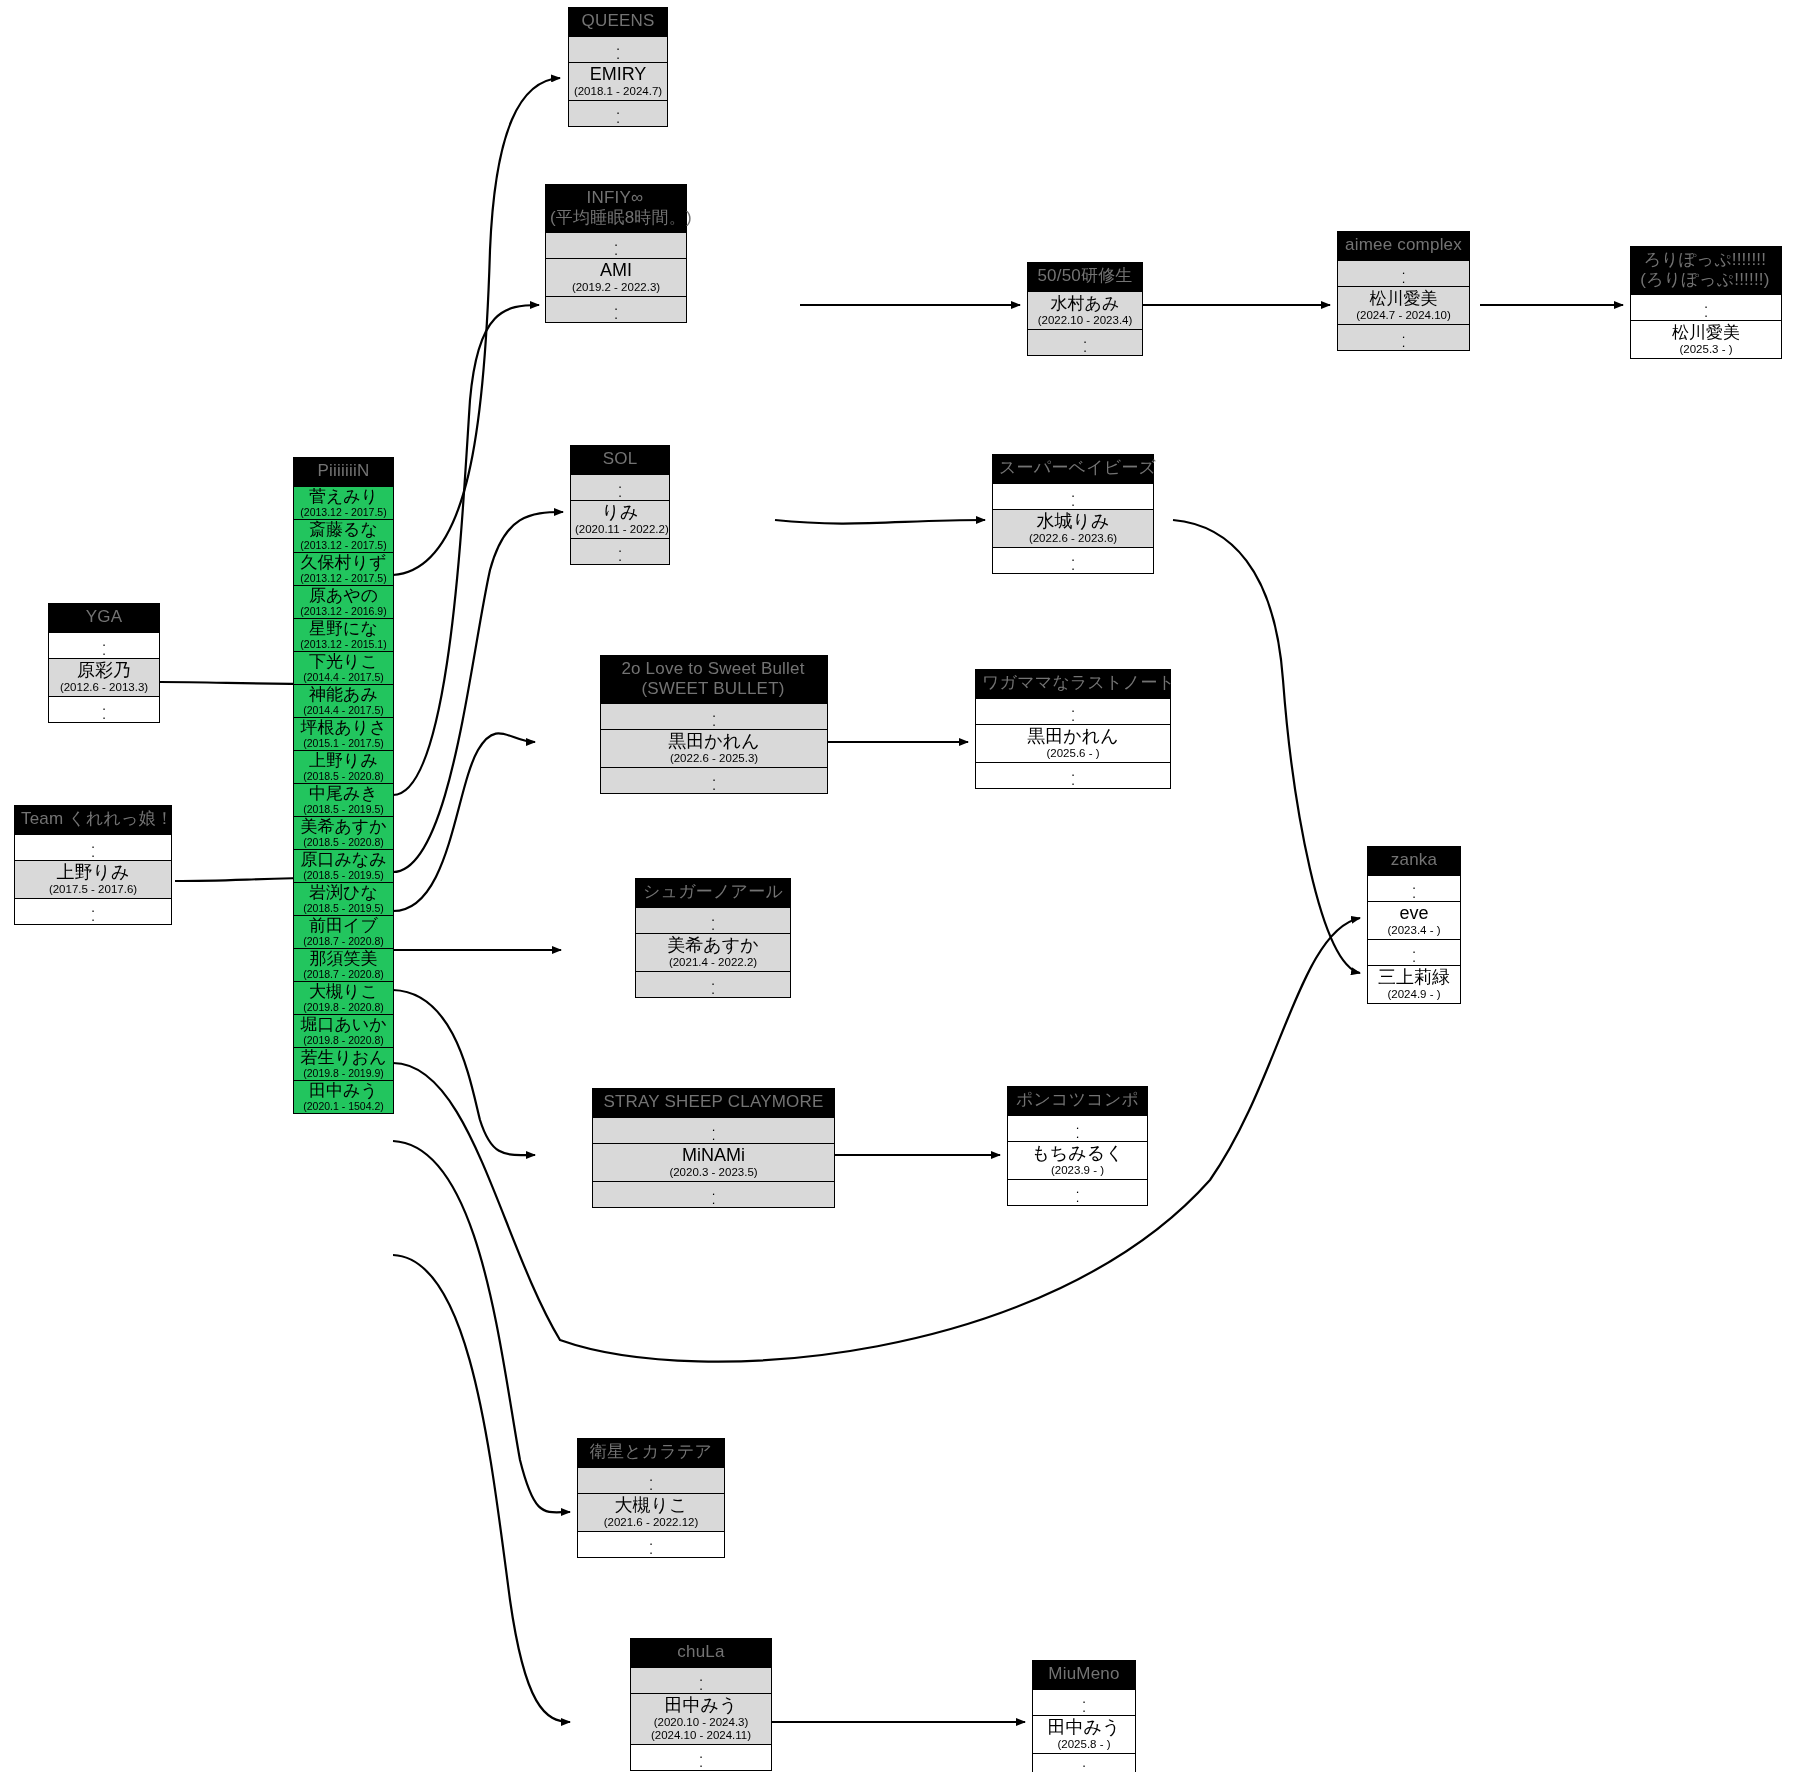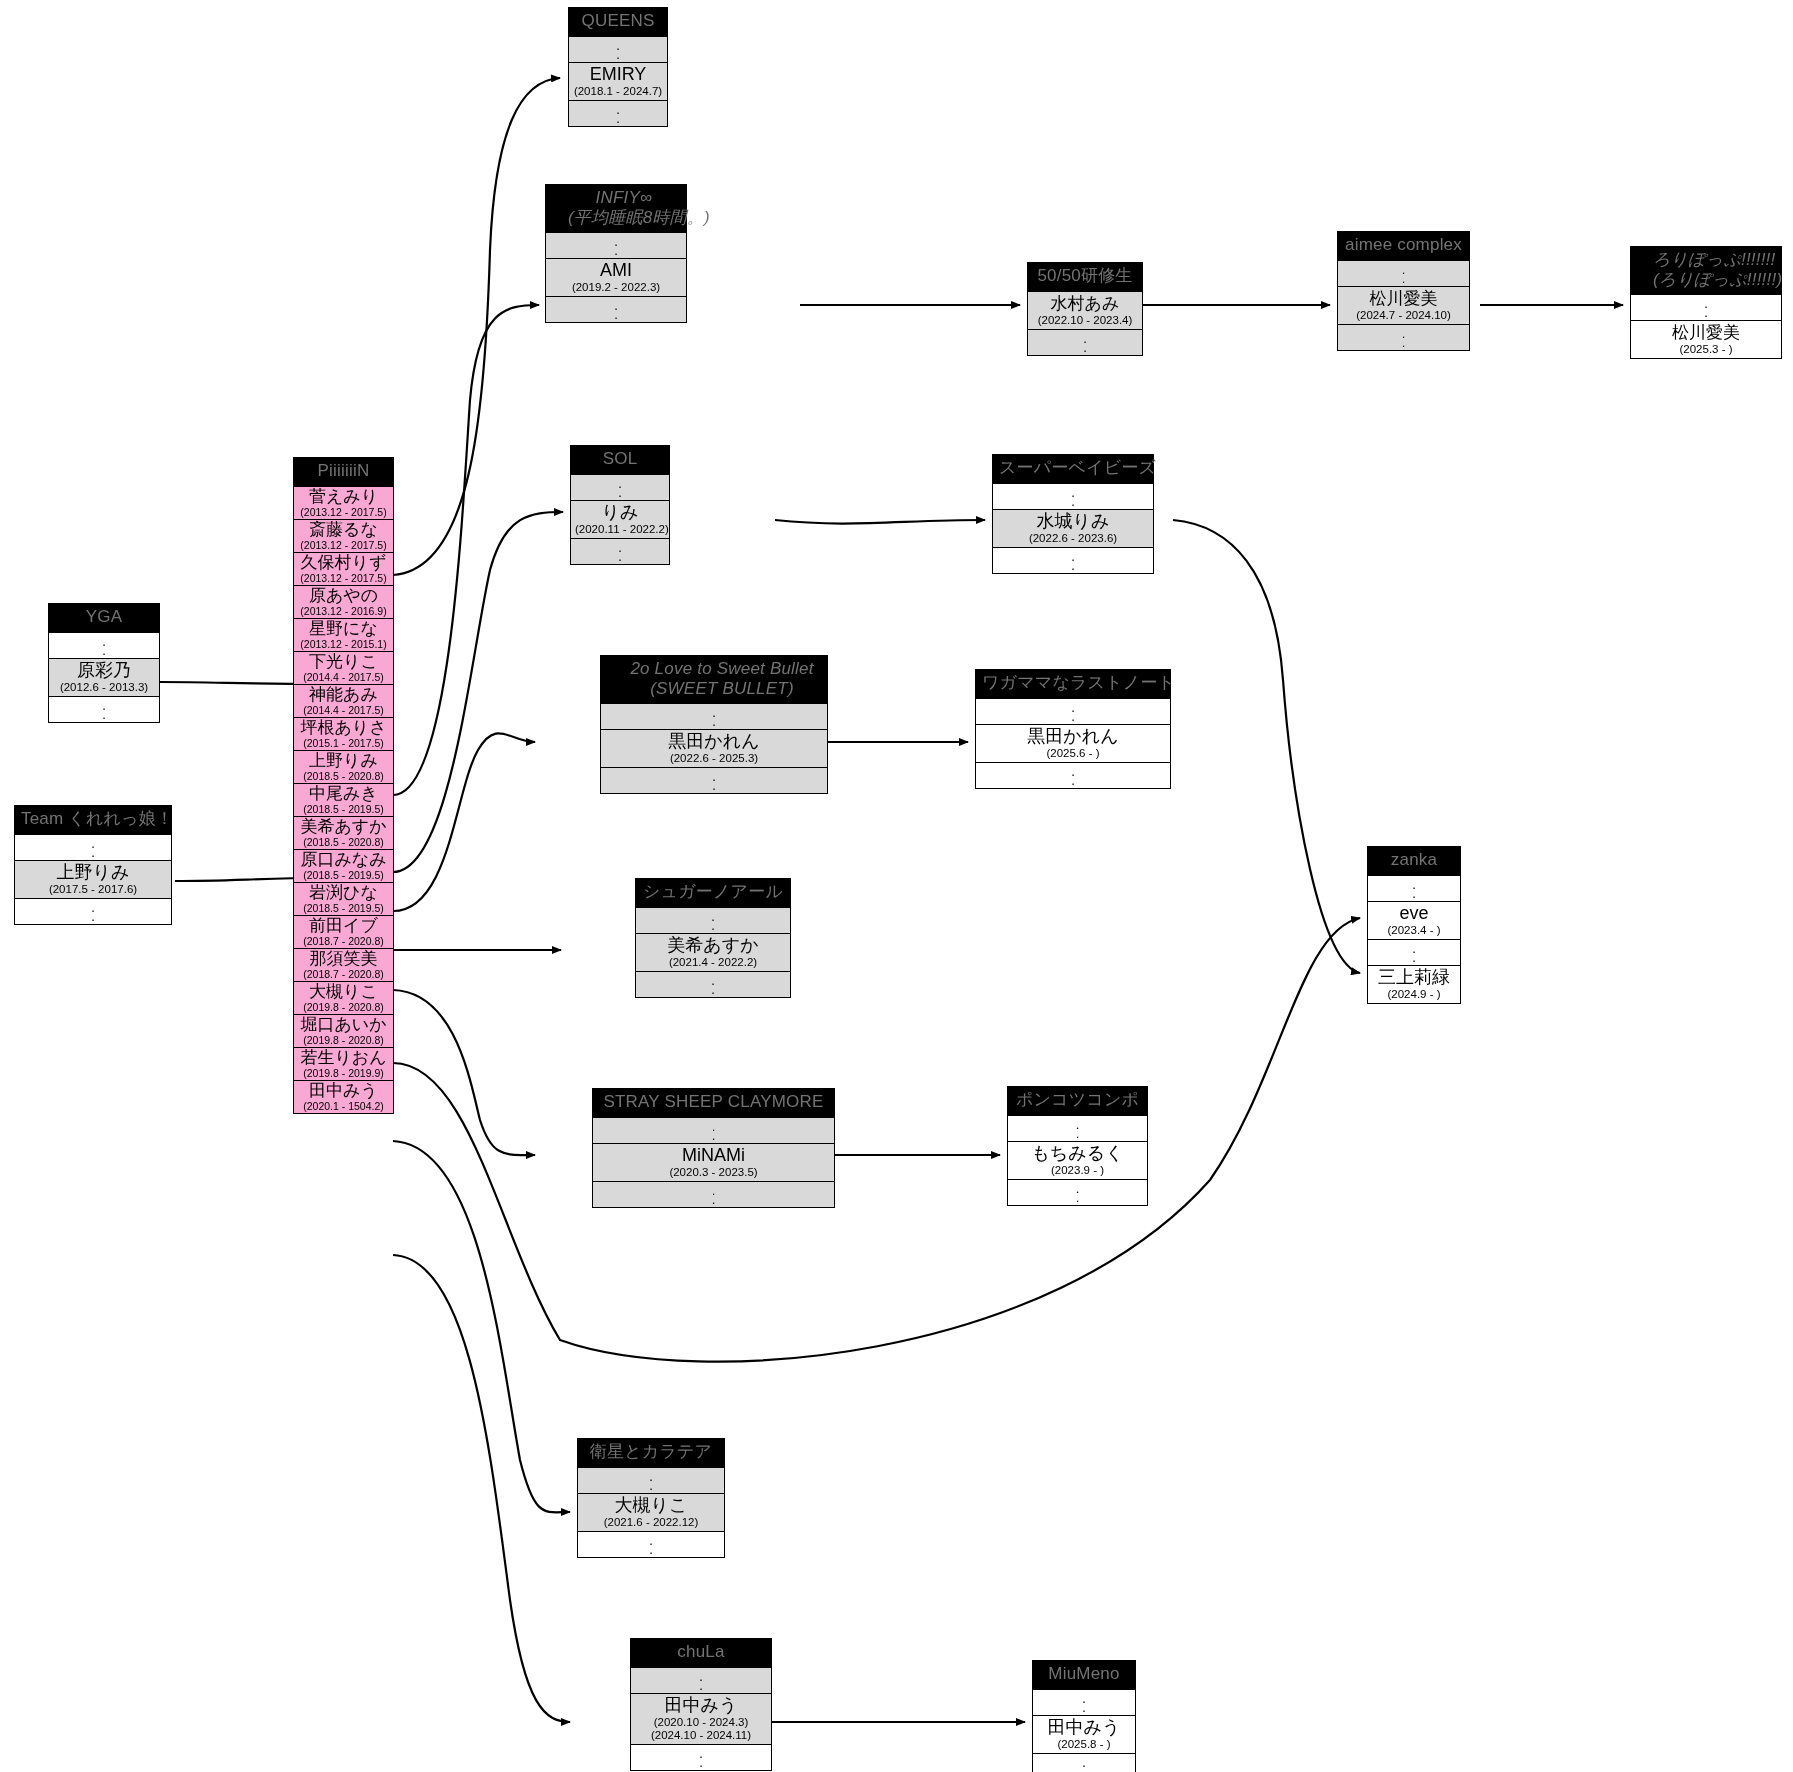--- a/index.html
+++ b/index.html
@@ -33,22 +33,21 @@
     color:#737373;
     text-align:center;
     font-size:17px;
     line-height:1.22;
     padding:3px 6px 4px 6px;
     white-space:nowrap;
     letter-spacing:.2px;
   }
   .node .hdr.two{
     line-height:1.18;
-    padding:3px 6px 4px 22px;
-    font-style:italic;
+    padding:3px 6px 4px 4px;
   }
   .row{
     border-top:1.5px solid #000;
     text-align:center;
     box-sizing:border-box;
     padding:1px 4px 2px 4px;
     background:#fff;
   }
   .row.grey{background:#d9d9d9;}
   .row.dots{
@@ -72,21 +71,21 @@
   .row .nm.sm{font-size:17px;}
   .row .per{
     display:block;
     font-size:11.5px;
     line-height:13px;
     white-space:nowrap;
   }
   
   .mrow{
     border-top:1.5px solid #000;
-    background:#f9a8d4;
+    background:#22c55e;
     text-align:center;
     padding:0 3px 1px 3px;
     box-sizing:border-box;
   }
   .mrow .nm{
     display:block;
     font-size:17px;
     line-height:19px;
     white-space:nowrap;
   }

